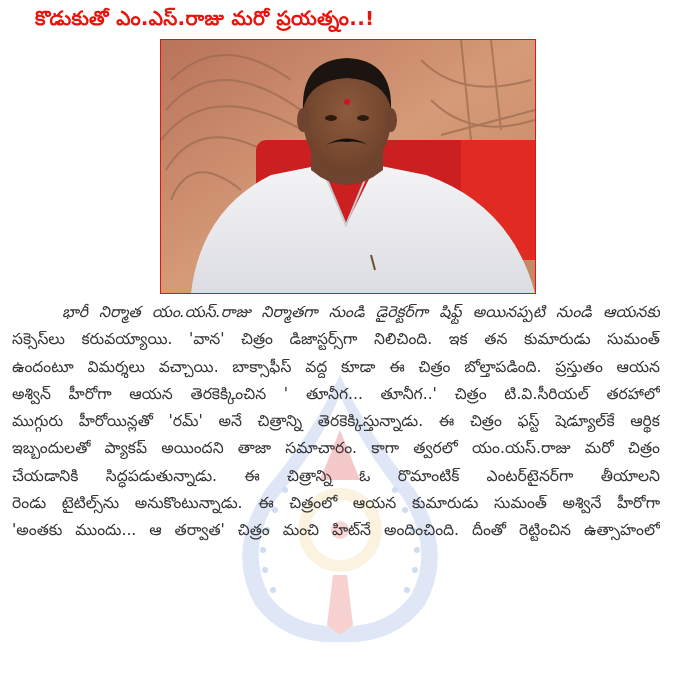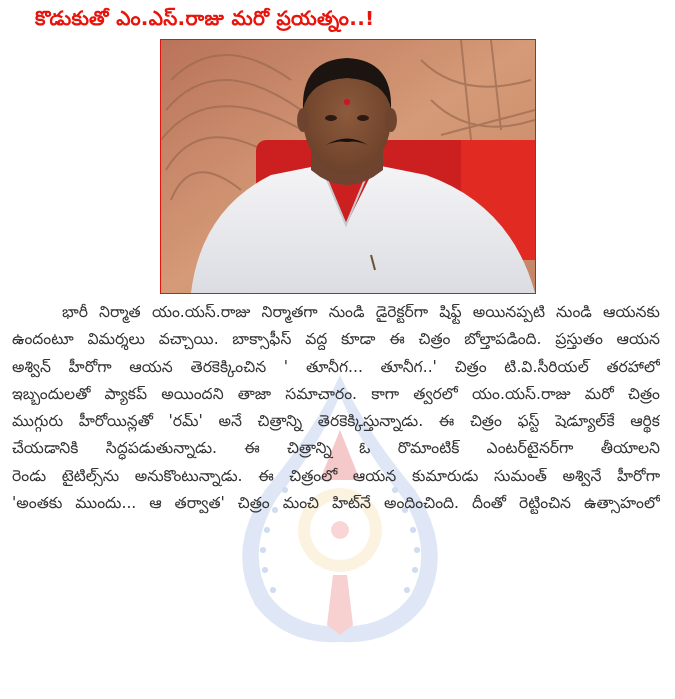--- a/index.html
+++ b/index.html
@@ -72,21 +72,21 @@
       margin: 0;
     }
     .body-text .line {
       display: block;
       text-align: justify;
       text-align-last: justify;
       white-space: nowrap;
       overflow: hidden;
       text-indent: 0;
     }
-    .body-text .line.first { padding-left: 50px; }
+    .body-text .line.first { padding-left: 50px; font-style: italic; }
     .body-text .line.last { text-align-last: left; }
   </style>
 </head>
 <body>
 
 <div class="article">
 
   <div class="headline">కొడుకుతో ఎం.ఎస్.రాజు మరో ప్రయత్నం..!</div>
 
   <div class="photo-frame">
@@ -166,22 +166,23 @@
     </g>
     <circle cx="115" cy="160" r="42" fill="#f5d7a0"></circle>
     <circle cx="115" cy="160" r="30" fill="#ffffff"></circle>
     <circle cx="115" cy="160" r="9" fill="#f08080"></circle>
     <path d="M95 110 L115 60 L135 110 Z" fill="#e35a5a"></path>
     <path d="M108 205 L122 205 L128 255 L115 265 L102 255 Z" fill="#e87070"></path>
   </svg>
 
   <div class="body-text" style="text-indent:0;">
     <span class="line first">భారీ నిర్మాత యం.యస్.రాజు నిర్మాతగా నుండి డైరెక్టర్‌గా షిఫ్ట్ అయినప్పటి నుండి ఆయనకు</span>
+    <span class="line">సక్సెస్‌లు కరువయ్యాయి. 'వాన' చిత్రం డిజాస్టర్స్‌గా నిలిచింది. ఇక తన కుమారుడు సుమంత్</span>
     <span class="line">ఉందంటూ విమర్శలు వచ్చాయి. బాక్సాఫీస్ వద్ద కూడా ఈ చిత్రం బోల్తాపడింది. ప్రస్తుతం ఆయన</span>
     <span class="line">అశ్విన్ హీరోగా ఆయన తెరకెక్కించిన ' తూనీగ... తూనీగ..' చిత్రం టి.వి.సీరియల్ తరహాలో</span>
+    <span class="line">ముగ్గురు హీరోయిన్లతో 'రమ్' అనే చిత్రాన్ని తెరకెక్కిస్తున్నాడు. ఈ చిత్రం ఫస్ట్ షెడ్యూల్‌కే ఆర్థిక</span>
     <span class="line">ఇబ్బందులతో ప్యాకప్ అయిందని తాజా సమాచారం. కాగా త్వరలో యం.యస్.రాజు మరో చిత్రం</span>
-    <span class="line">ముగ్గురు హీరోయిన్లతో 'రమ్' అనే చిత్రాన్ని తెరకెక్కిస్తున్నాడు. ఈ చిత్రం ఫస్ట్ షెడ్యూల్‌కే ఆర్థిక</span>
     <span class="line">చేయడానికి సిద్ధపడుతున్నాడు. ఈ చిత్రాన్ని ఓ రొమాంటిక్ ఎంటర్‌టైనర్‌గా తీయాలని</span>
     <span class="line">రెండు టైటిల్స్‌ను అనుకొంటున్నాడు. ఈ చిత్రంలో ఆయన కుమారుడు సుమంత్ అశ్వినే హీరోగా</span>
     <span class="line">'అంతకు ముందు... ఆ తర్వాత' చిత్రం మంచి హిట్‌నే అందించింది. దీంతో రెట్టించిన ఉత్సాహంలో</span>
   </div>
 
 </div>
 
 </body></html>

